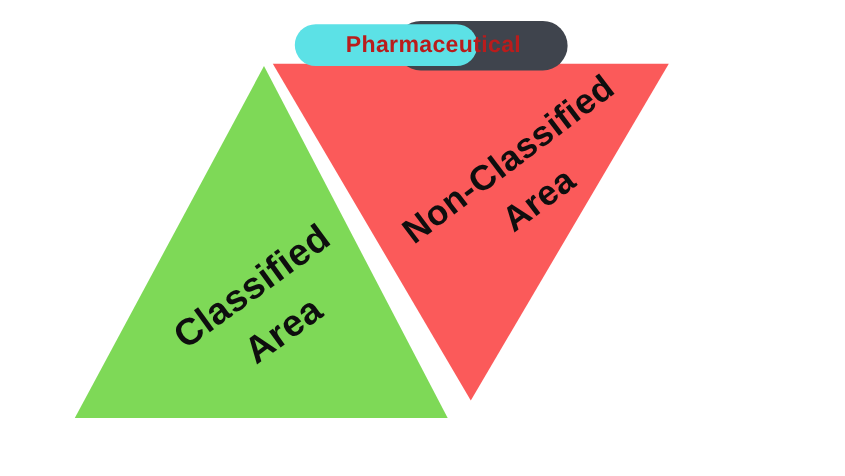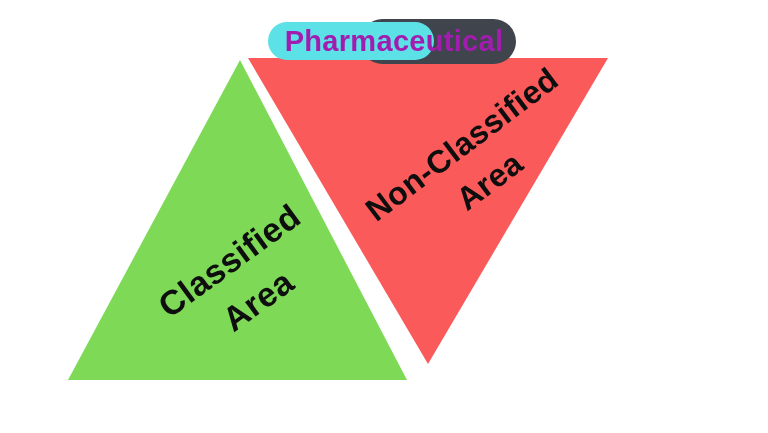--- a/index.html
+++ b/index.html
@@ -58,23 +58,23 @@
     top: 22px;
     width: 166px;
     height: 38px;
     border-radius: 19px;
   }
   .badge-title {
     position: absolute;
     left: 394px;
     top: 41px;
     transform: translate(-50%, -50%);
-    font-size: 29px;
+    font-size: 21px;
     font-weight: bold;
-    color: #a21caf;
+    color: #b91c1c;
     letter-spacing: 0.3px;
     white-space: nowrap;
   }
 </style>
 </head>
 <body>
 
 <div class="canvas" style="background: rgb(255, 255, 255);">
 
   <svg class="tri-svg" viewBox="0 0 768 433" xmlns="http://www.w3.org/2000/svg">

